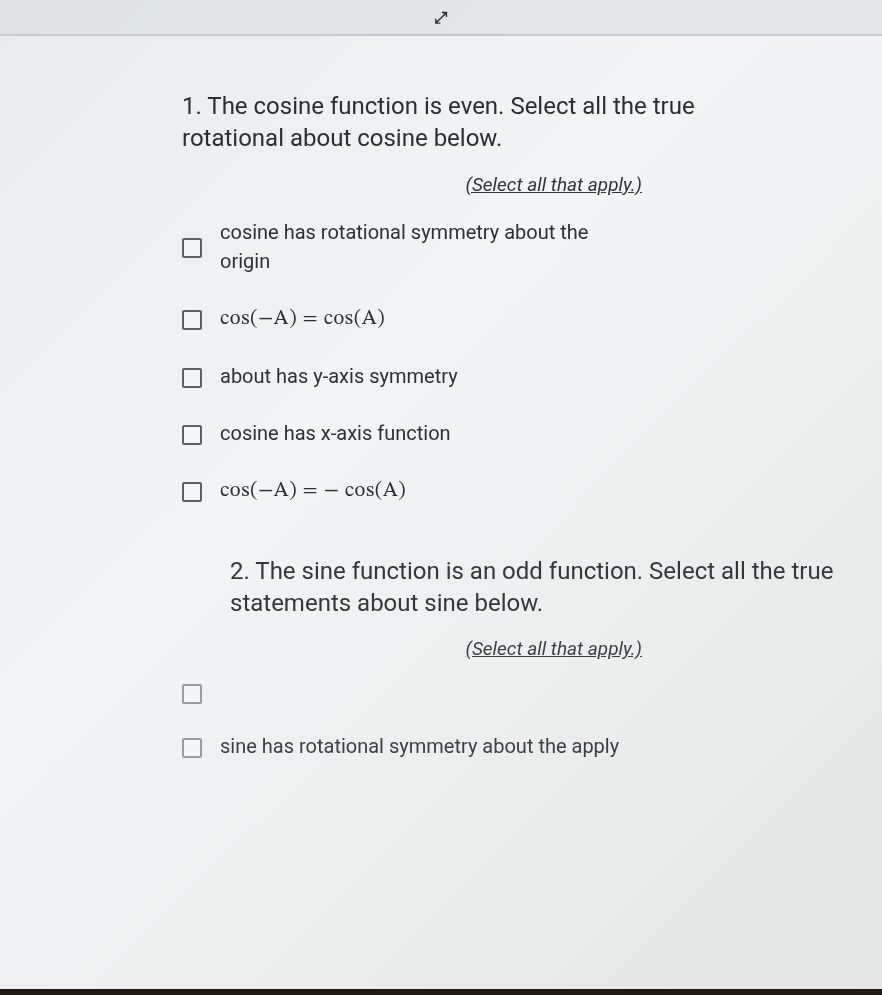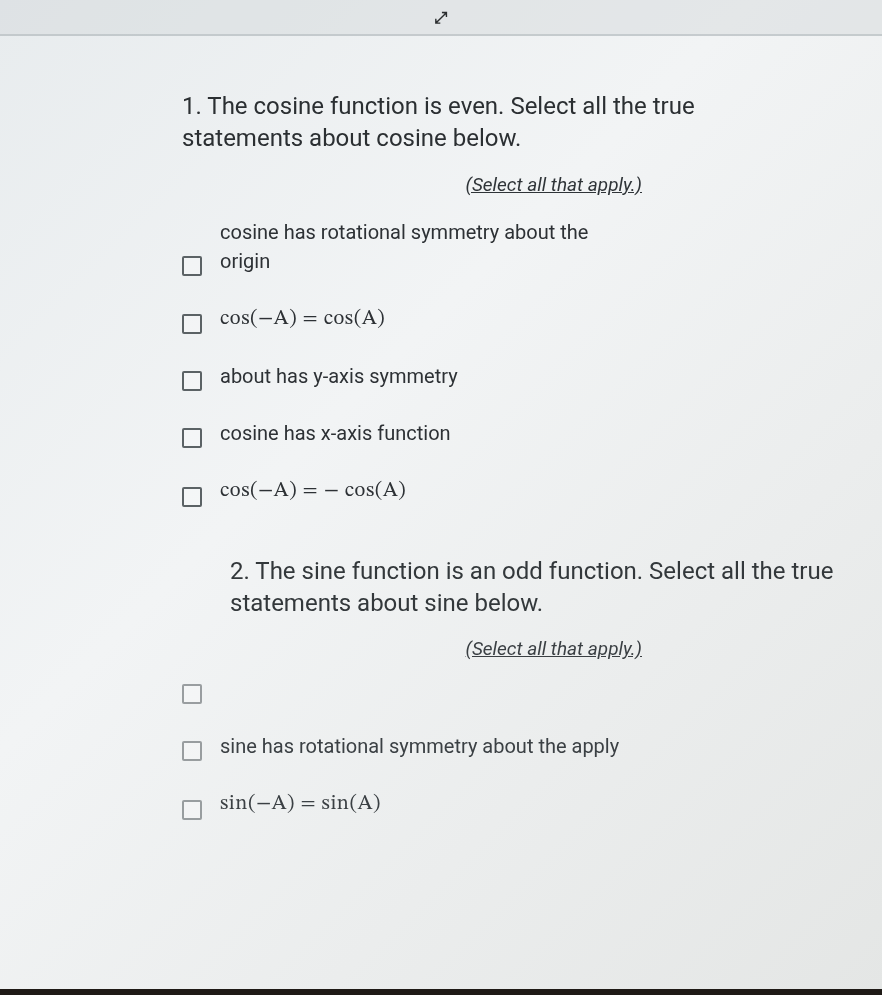--- a/index.html
+++ b/index.html
@@ -62,21 +62,21 @@
       margin: 6px 0 22px 0;
       max-width: 460px;
       padding-left: 50px;
       text-decoration: underline;
     }
 
     .options { }
 
     .option {
       display: flex;
-      align-items: flex-end;
+      align-items: center;
       gap: 18px;
       margin-bottom: 28px;
       max-width: 460px;
     }
 
     .checkbox {
       flex: 0 0 20px;
       width: 20px;
       height: 20px;
       margin-top: 2px;
@@ -117,21 +117,21 @@
 
 <div class="topbar">
   <span class="expand-icon">⤢</span>
 </div>
 
 <div class="content">
 
   <div class="question-block">
     <div class="question-text">
       <span>1.</span>
-      <span>The cosine function is even. Select all the true statements about cosine below.</span>
+      <span>The cosine function is even. Select all the true rotational about cosine below.</span>
     </div>
     <div class="instruction">(Select all that apply.)</div>
 
     <div class="options">
 
       <div class="option">
         <div class="checkbox"></div>
         <div class="option-text">cosine has rotational symmetry about the origin</div>
       </div>
 
@@ -173,26 +173,20 @@
 
       <div class="option">
         <div class="checkbox faint"></div>
       </div>
 
       <div class="option">
         <div class="checkbox faint"></div>
         <div class="option-text">sine has rotational symmetry about the apply</div>
       </div>
 
-      <div class="option">
-        <div class="checkbox faint"></div>
-        <div class="option-text math">
-          <span class="fn">sin</span><span>(−A)</span><span> = </span><span class="fn">sin</span><span>(A)</span>
-        </div>
-      </div>
 
 
     </div>
   </div>
 
 </div>
 
 <div class="bottom-edge"></div>
 
 </body></html>

